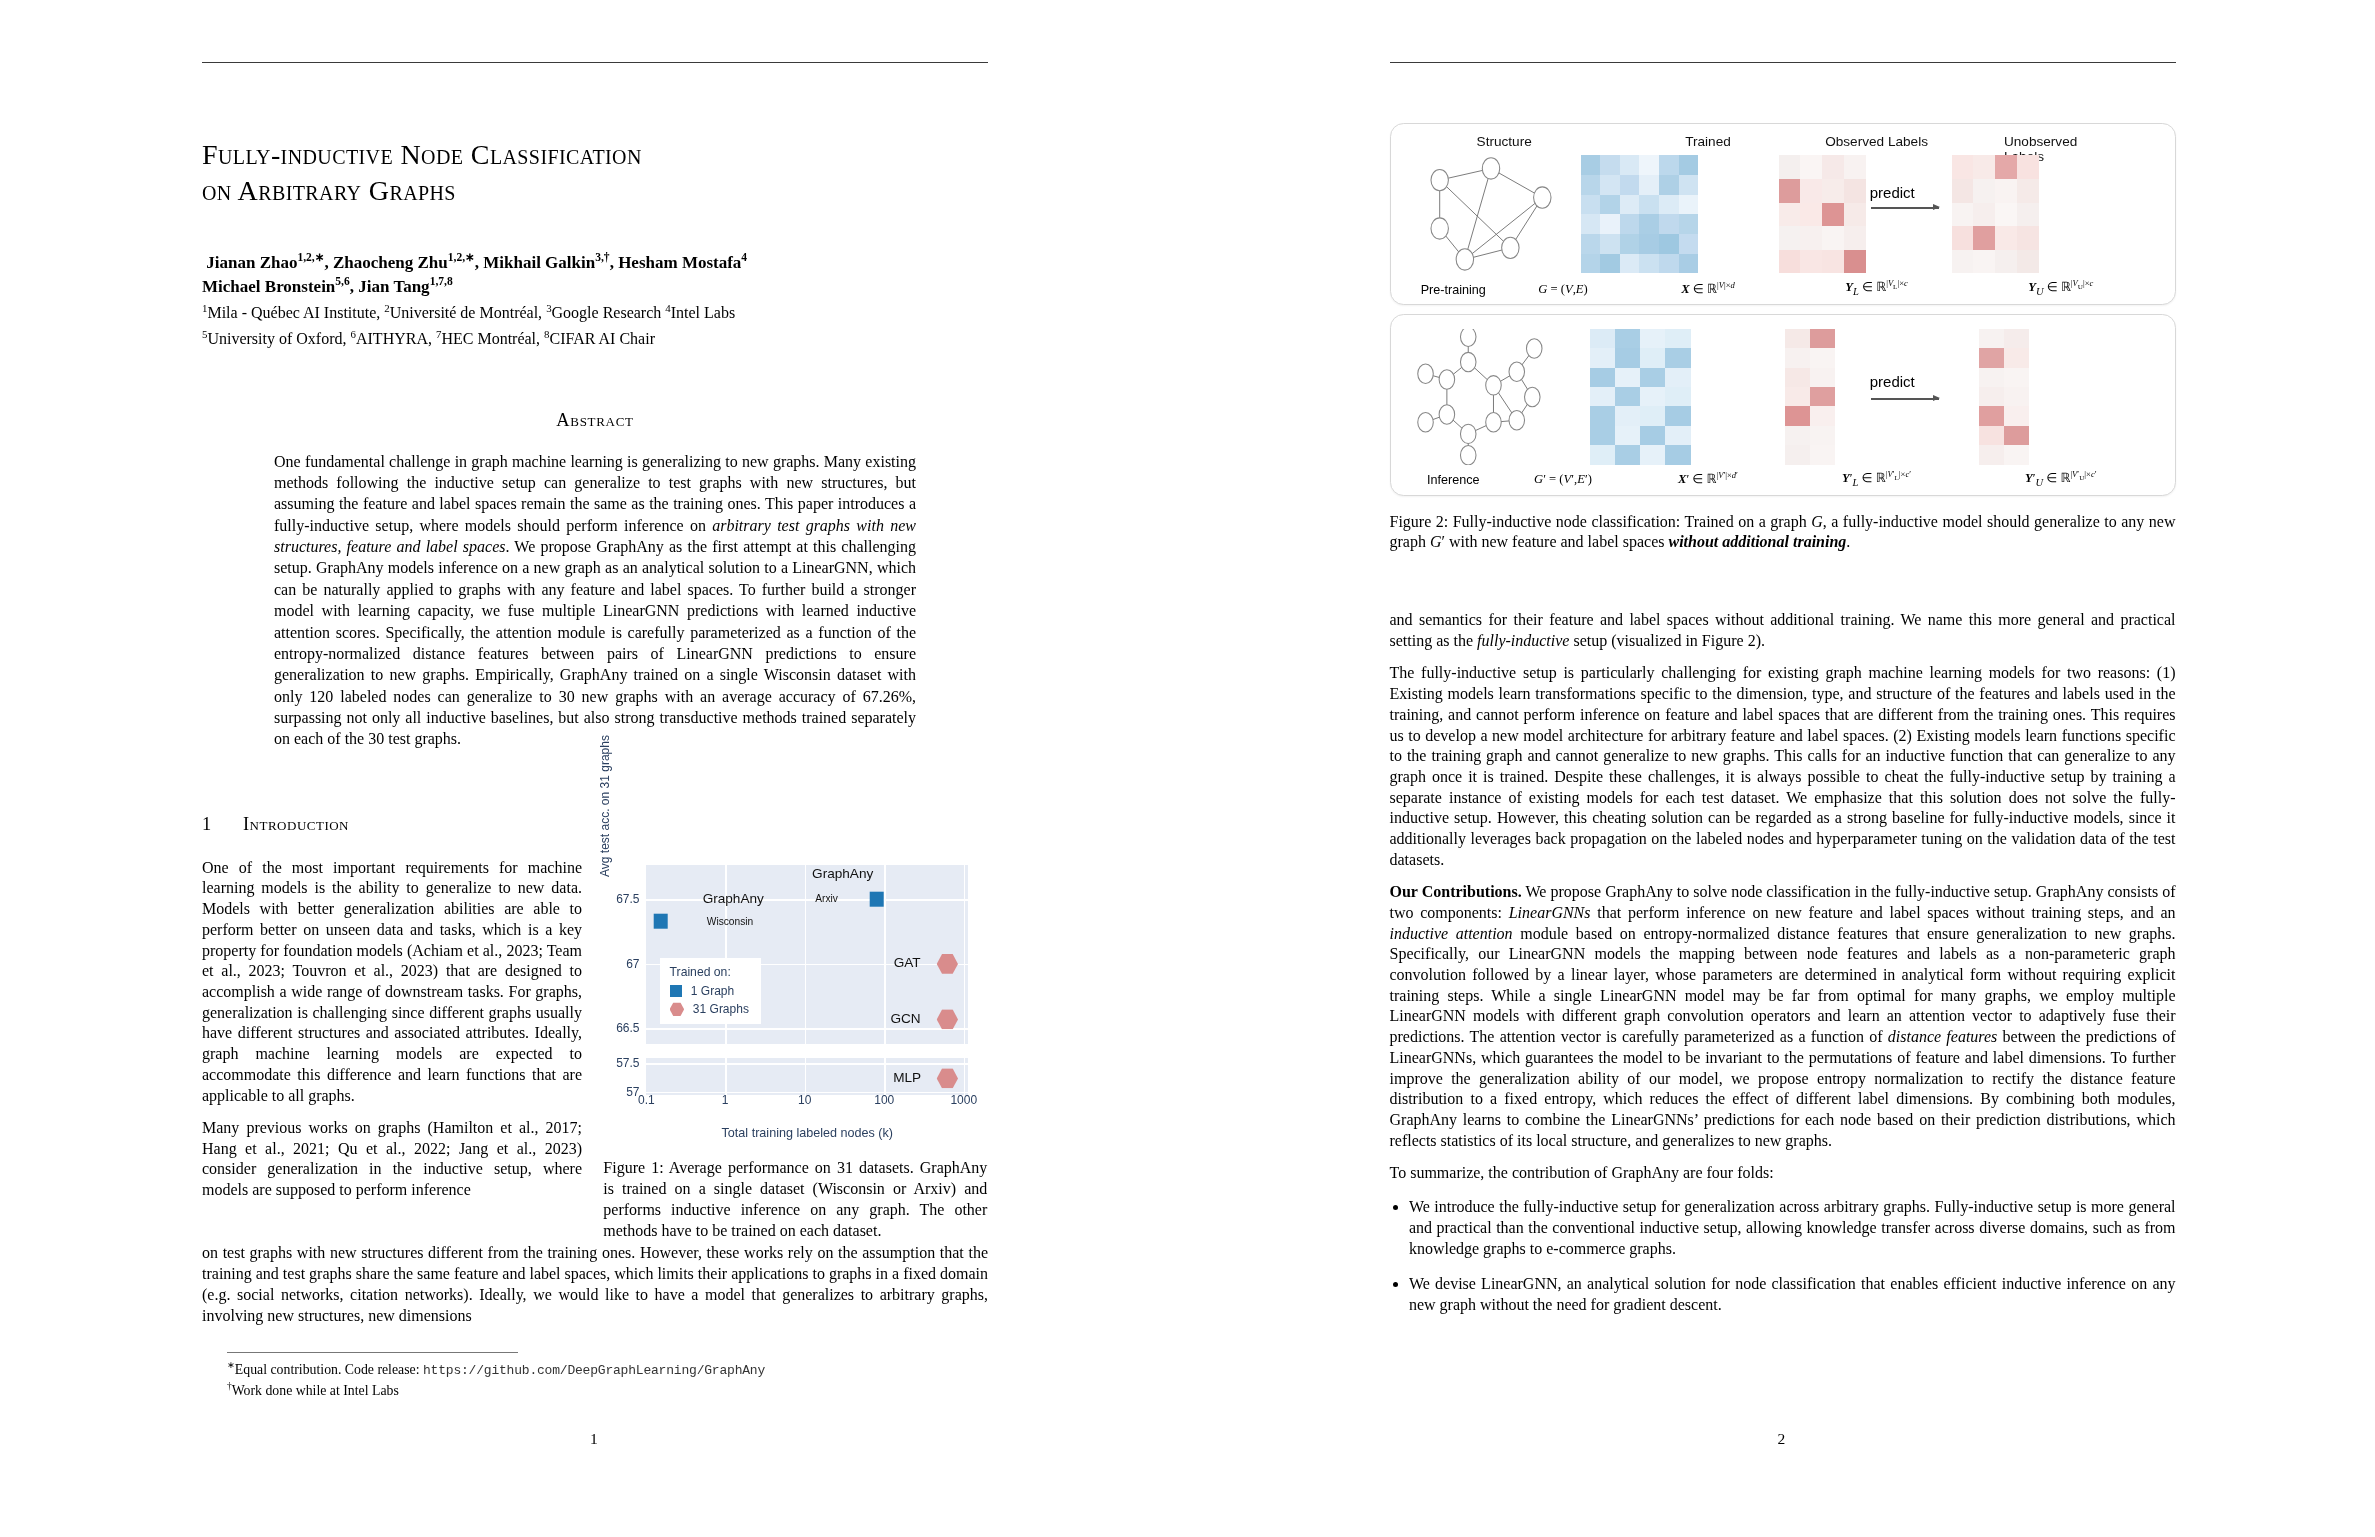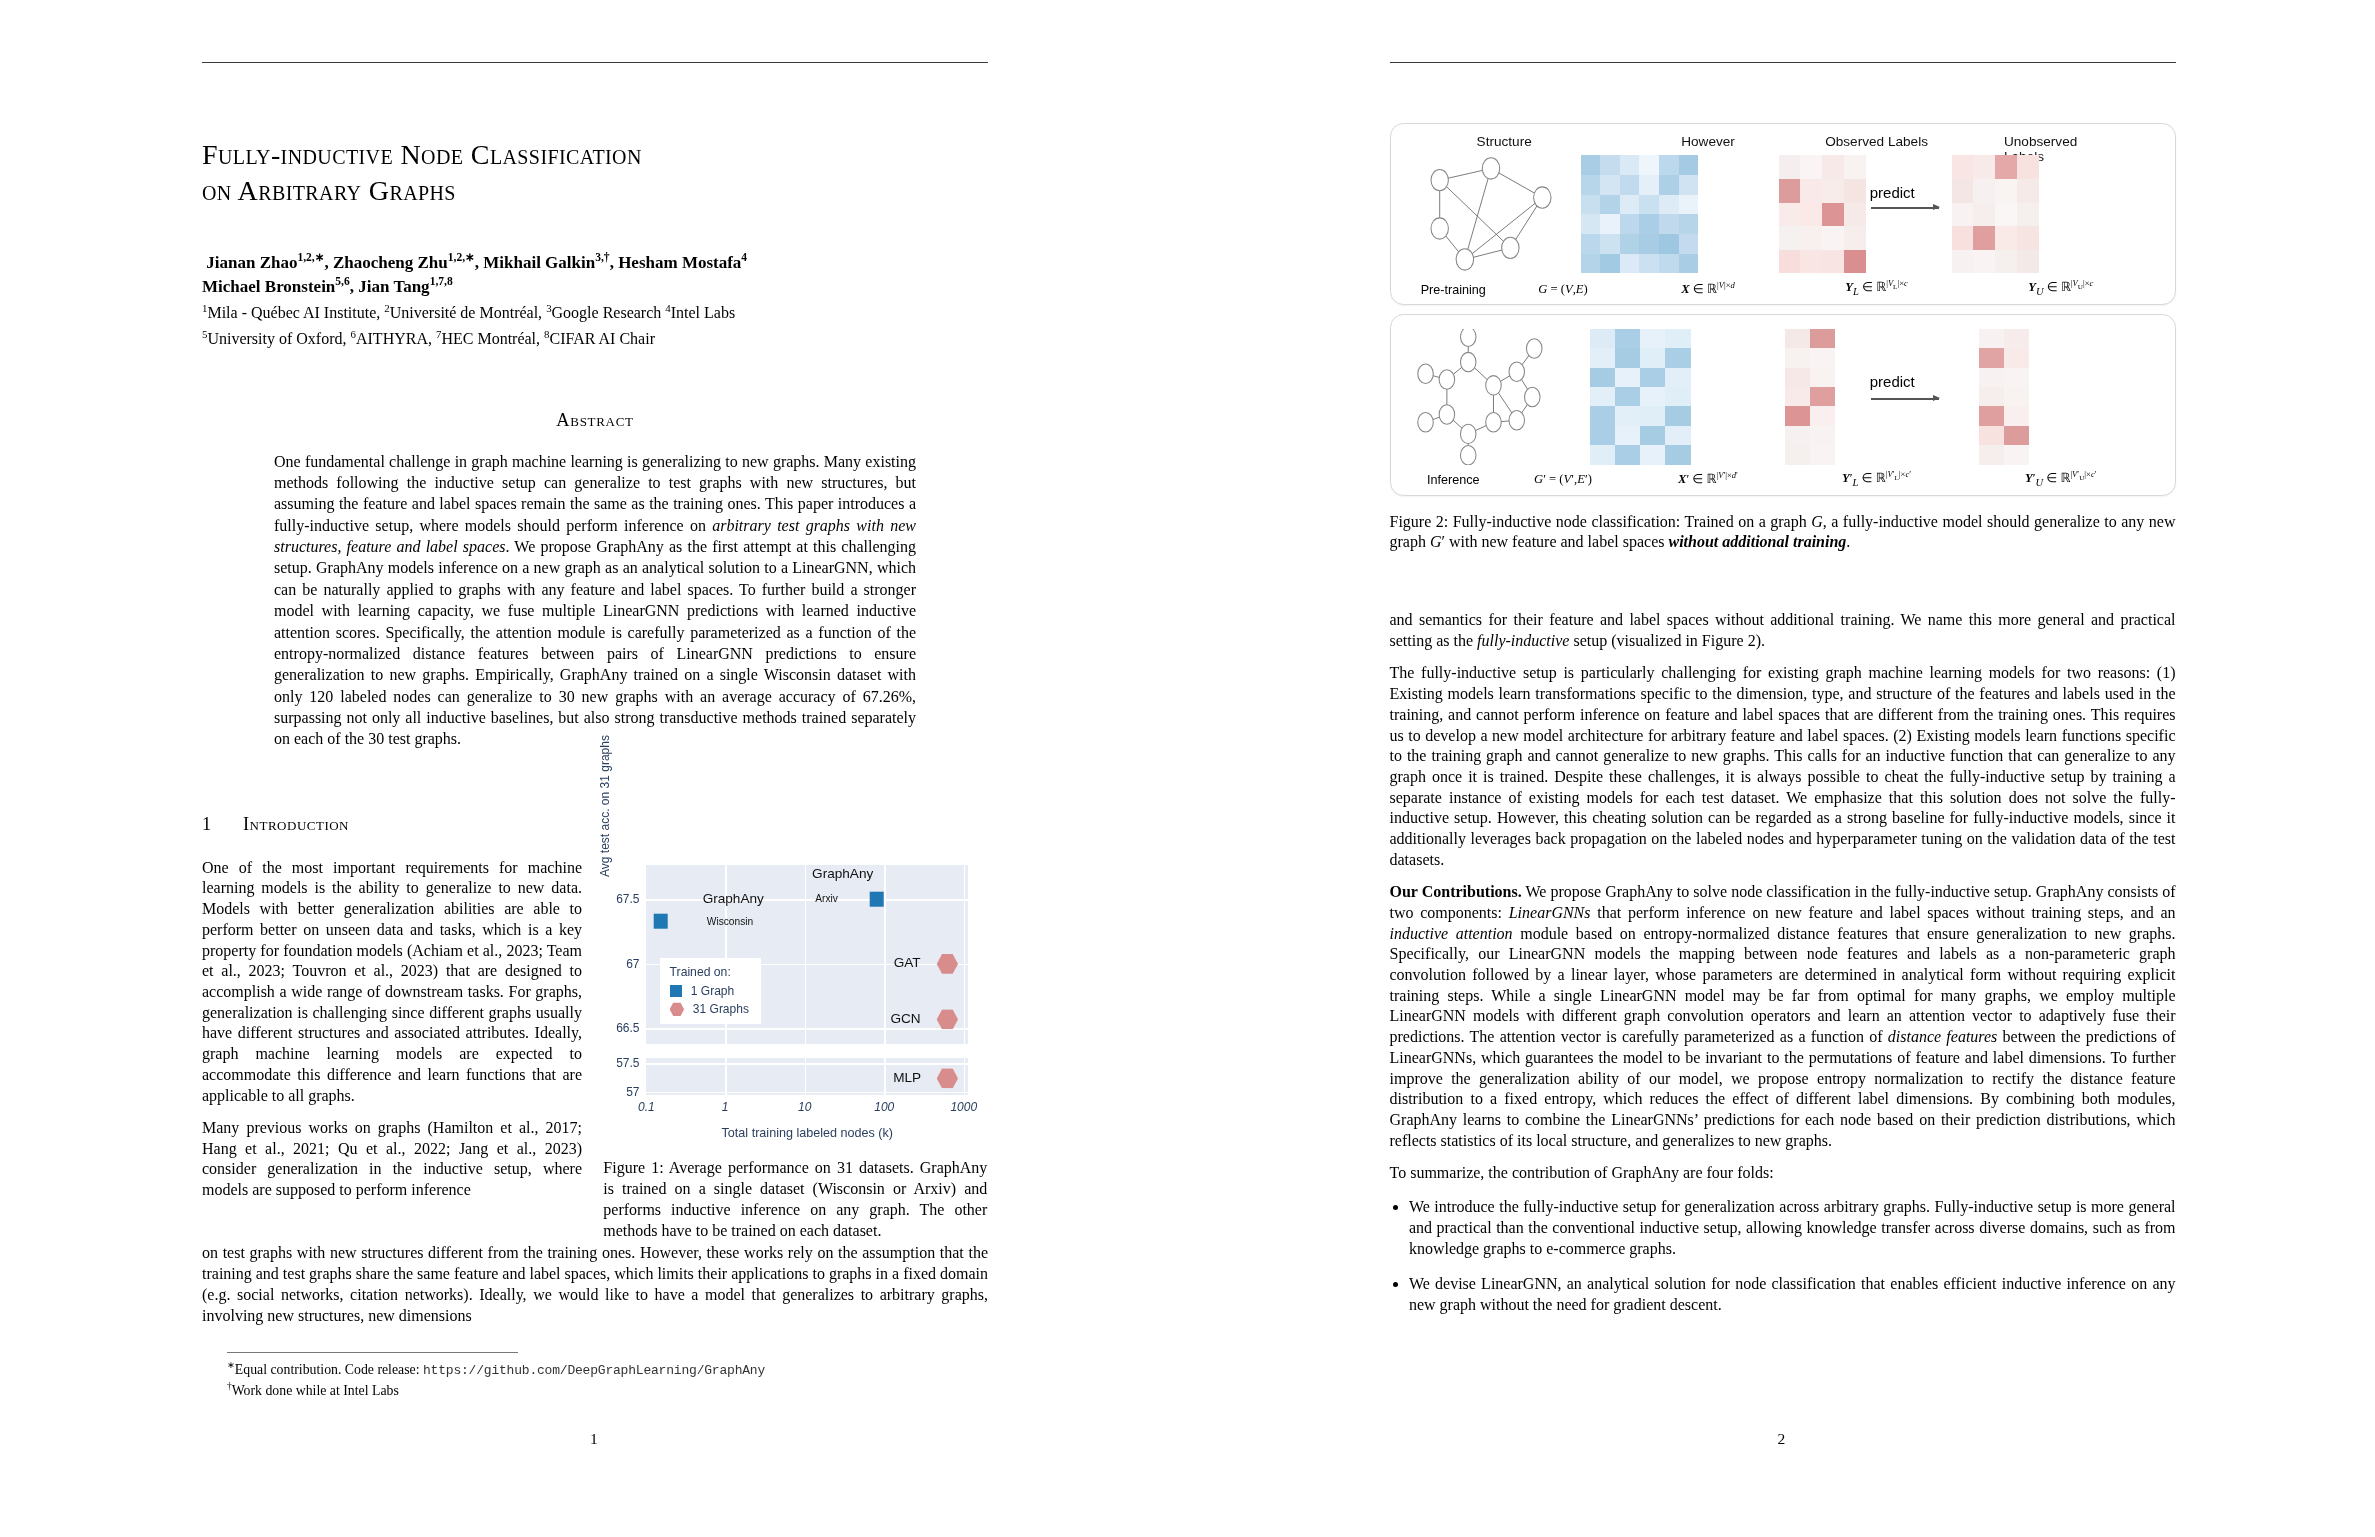--- a/index.html
+++ b/index.html
@@ -56,21 +56,21 @@
   .sq{position:absolute;width:14.6px;height:14.6px;background:#1f77b4;transform:translate(-50%,-50%);}
   .hex{position:absolute;width:21.3px;height:21.3px;background:#d98c8c;transform:translate(-50%,-50%);
        clip-path:polygon(25% 4%,75% 4%,100% 50%,75% 96%,25% 96%,0% 50%);}
   .mk{position:absolute;font-size:13.6px;color:#111;transform:translate(-50%,-50%);white-space:nowrap;}
   .mk.small{font-size:10.2px;}
   .legend{position:absolute;left:13.6px;top:93px;background:#fff;padding:6.8px 11.6px 7.8px 9.7px;}
   .legend .lt{font-size:12.2px;color:#2a3f5f;margin-bottom:4.9px;}
   .legend .row{display:flex;align-items:center;gap:8.7px;margin-top:3.9px;font-size:12px;color:#2a3f5f;}
   .legend .msq{width:12.6px;height:12.6px;background:#1f77b4;}
   .legend .mhex{width:14.6px;height:14.6px;background:#d98c8c;clip-path:polygon(25% 4%,75% 4%,100% 50%,75% 96%,25% 96%,0% 50%);}
-  .xaxis{position:absolute;left:43px;top:237px;width:322px;height:19.4px;font-style:italic;}
+  .xaxis{position:absolute;left:43px;top:230px;width:322px;height:19.4px;}
   .xlab{position:absolute;left:43px;top:268px;width:322px;text-align:center;font-size:12.6px;color:#2a3f5f;
         font-family:"Liberation Sans",sans-serif;}
   .caption{font-size:16px;line-height:1.30;text-align:justify;margin-top:9.7px;}
 
   
   .fig2{width:786px;margin-top:45px;}
   .f2panel{position:relative;border:1.3px solid #d8d8d8;border-radius:13.6px;background:#fff;
            height:180px;box-shadow:0 1px 1.9px rgba(0,0,0,.05);}
   .f2panel + .f2panel{margin-top:8.7px;}
   .f2head{position:absolute;top:9.7px;font-size:13.6px;font-family:"Liberation Sans",sans-serif;
@@ -242,21 +242,21 @@
   </div>
 
   <div class="page">
     <div class="page-inner">
       <div class="rule"></div>
 
       <div class="fig2" style="margin-top:-13.6px;">
 
         <div class="f2panel">
           <div class="f2head" style="left:14.5%">Structure</div>
-          <div class="f2head" style="left:40.5%">However</div>
+          <div class="f2head" style="left:40.5%">Trained</div>
           <div class="f2head" style="left:62%">Observed Labels</div>
           <div class="f2head" style="left:85.5%">Unobserved Labels</div>
 
           <svg class="gsvg" style="left:27px;top:29px" width="146" height="121" viewBox="0 0 150 125">
             <g stroke="#777" stroke-width="1" fill="none">
               <line x1="22" y1="28" x2="75" y2="16"></line>
                 <line x1="75" y1="16" x2="128" y2="46"></line>
               <line x1="22" y1="28" x2="22" y2="78"></line>
                 <line x1="22" y1="28" x2="95" y2="98"></line>
               <line x1="75" y1="16" x2="48" y2="110"></line>

